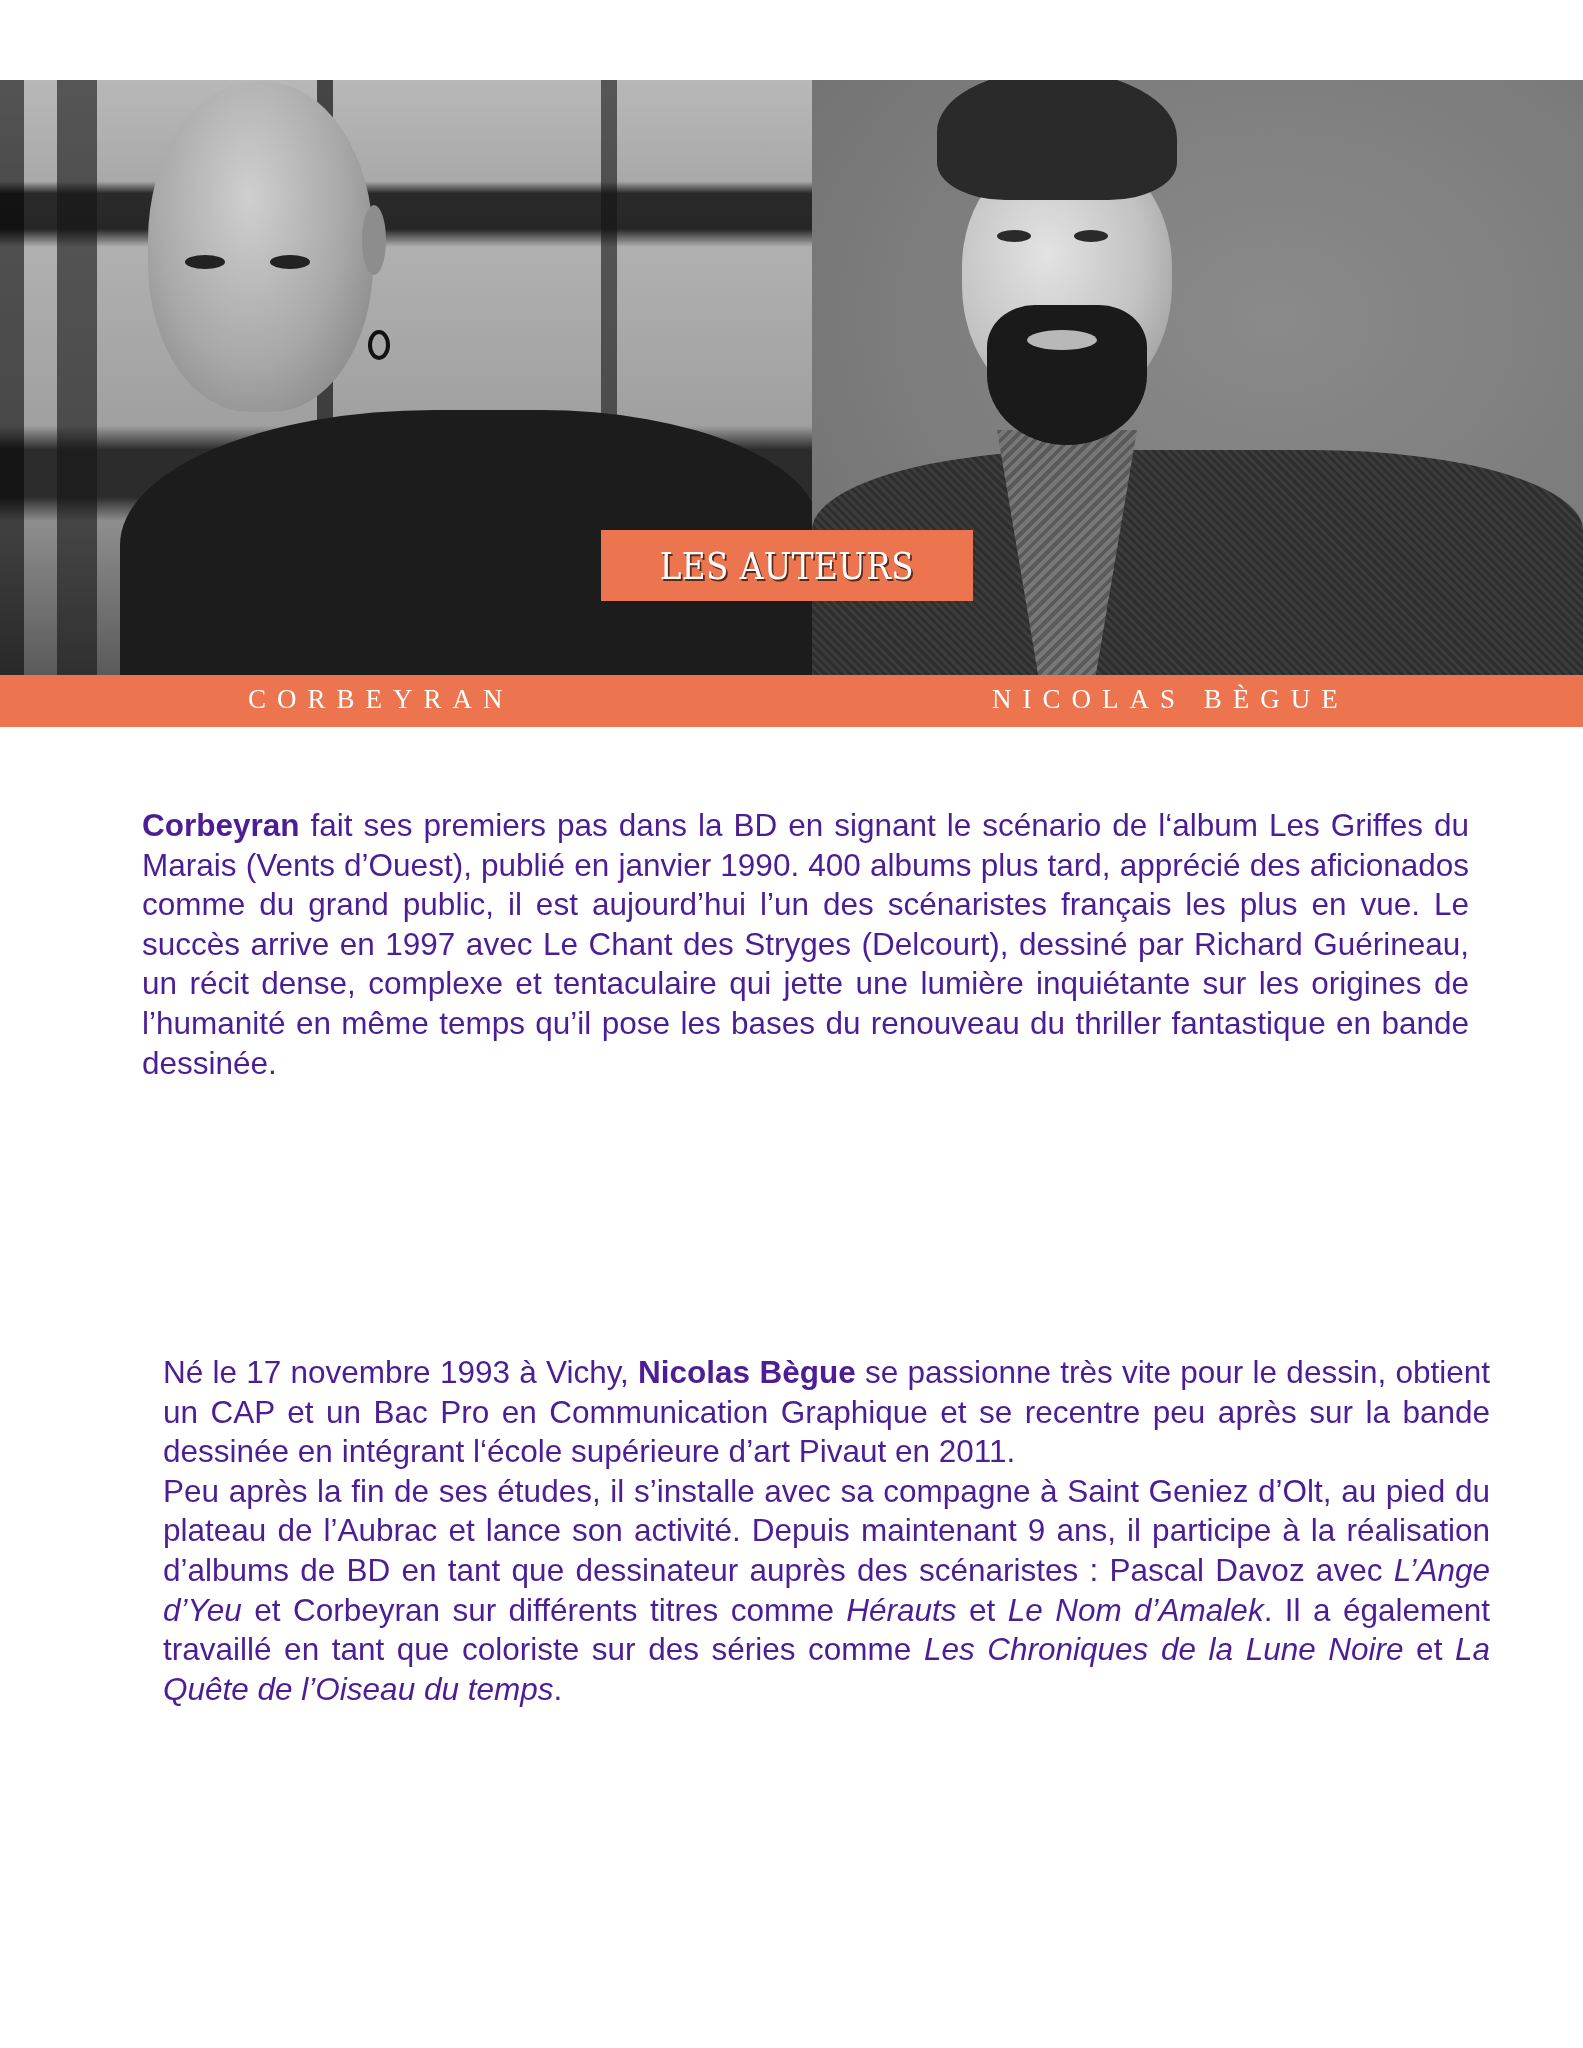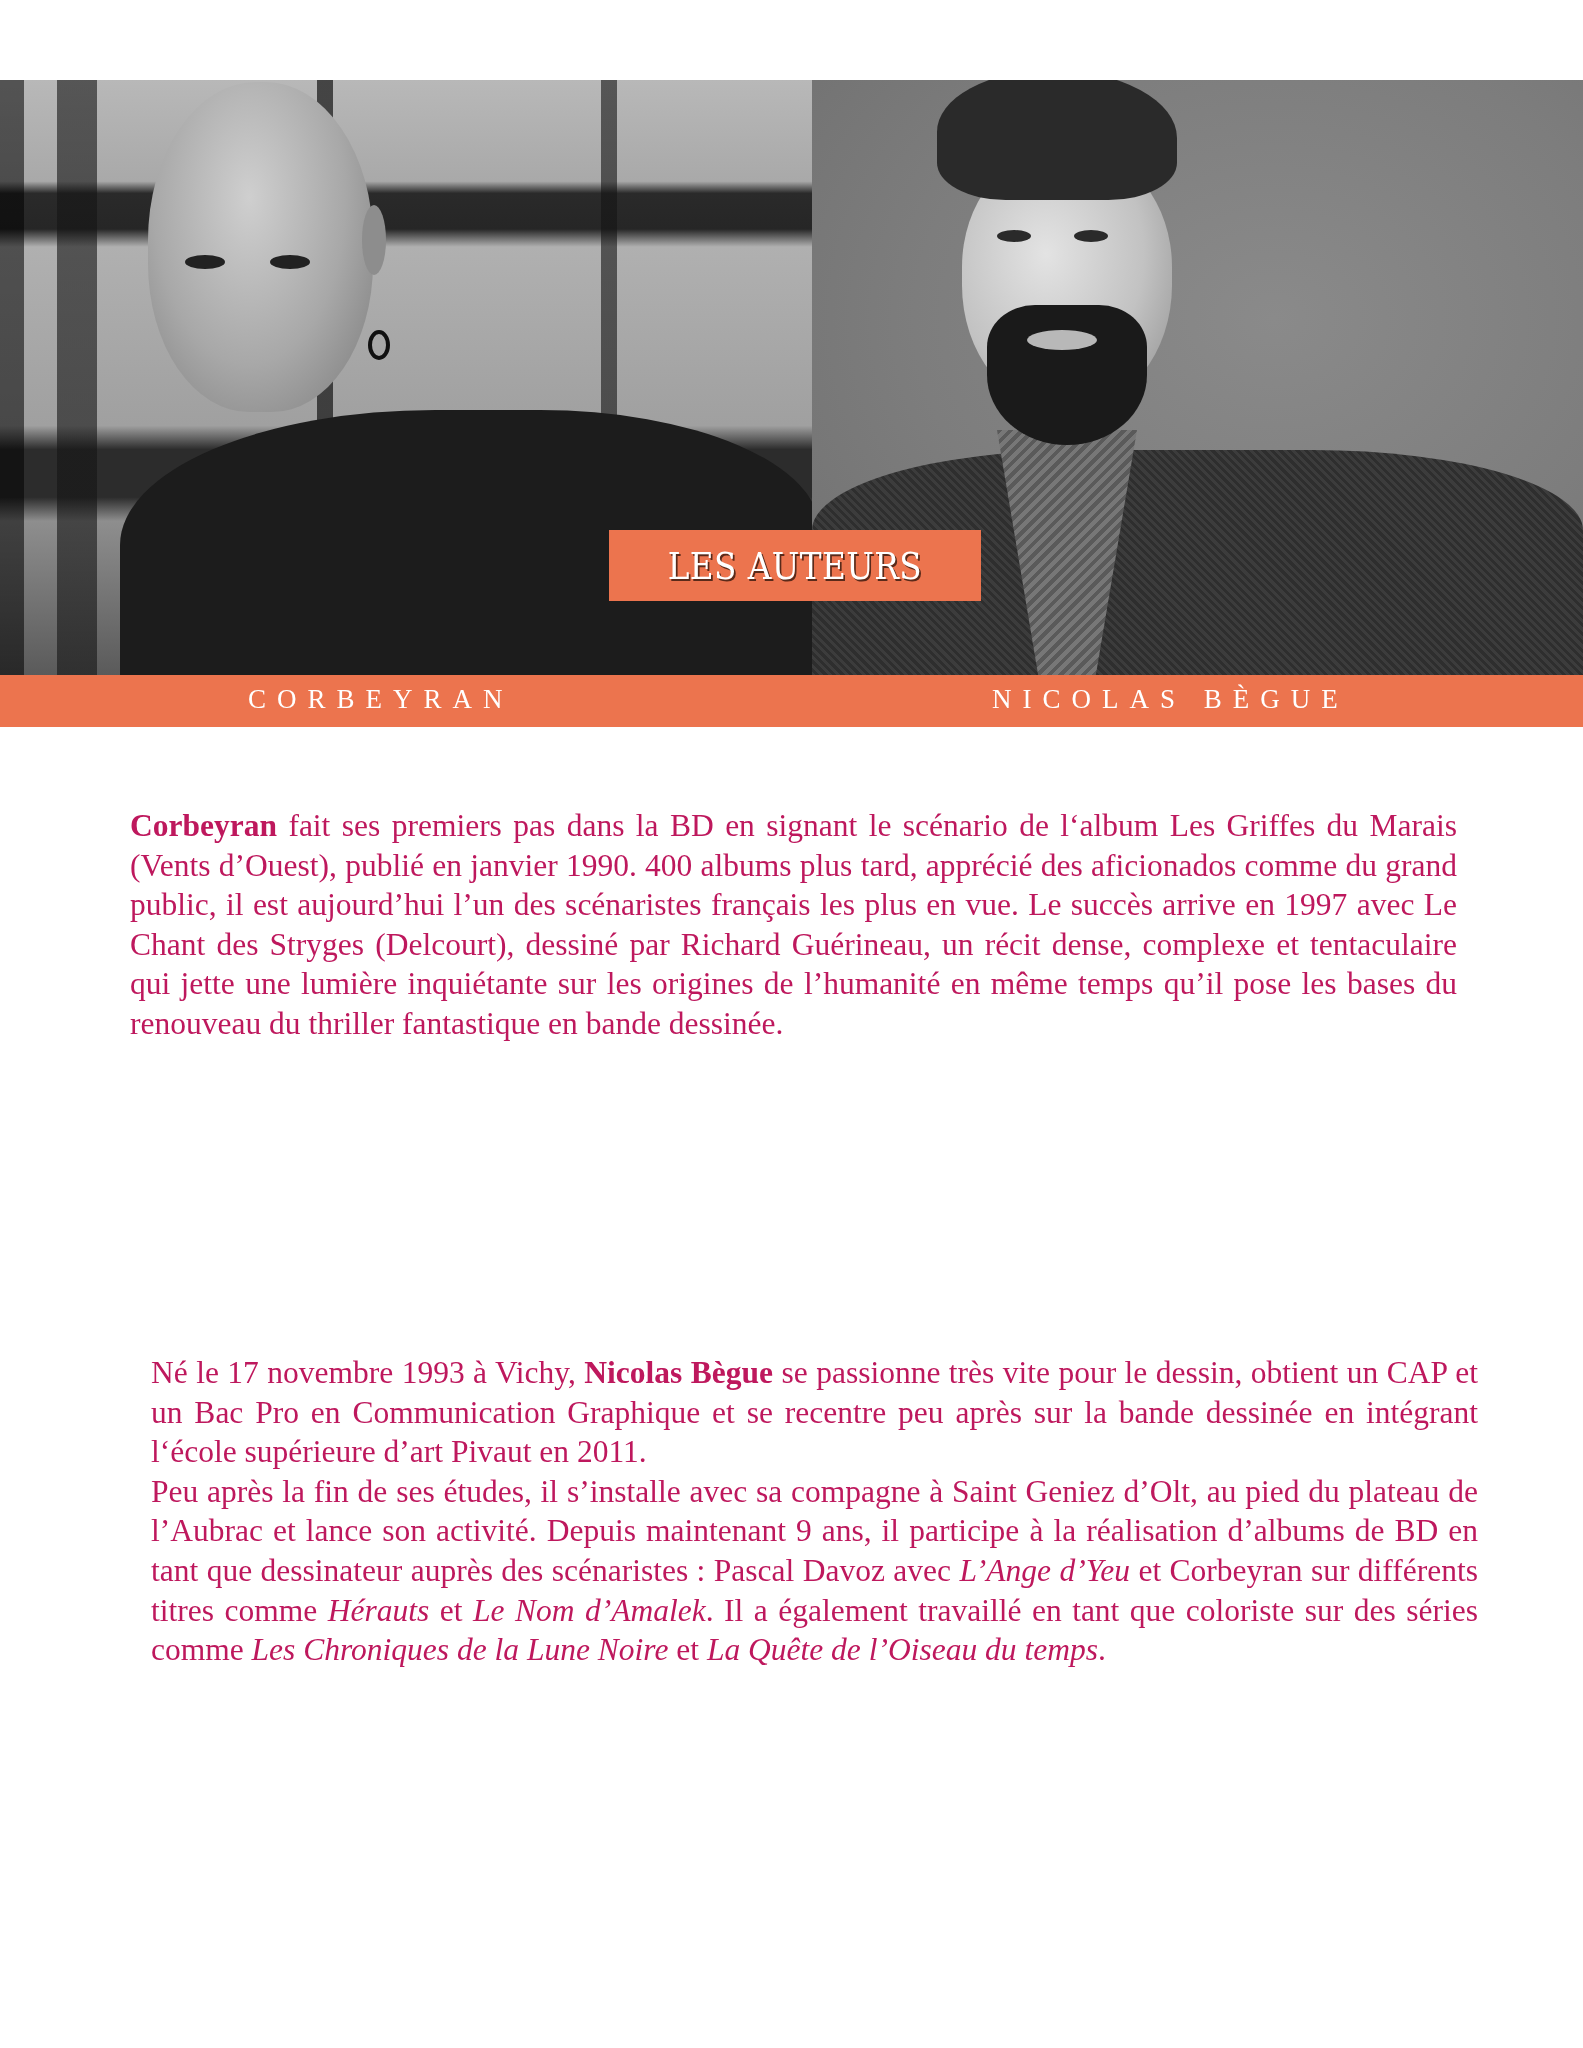--- a/index.html
+++ b/index.html
@@ -24,29 +24,29 @@
 
     .cap-r { position: absolute; left: 125px; top: -10px; width: 240px; height: 130px; border-radius: 50% 55% 30% 30%; background: #2a2a2a; }
     .face-r { position: absolute; left: 150px; top: 70px; width: 210px; height: 260px; border-radius: 45% 45% 48% 48%; background: radial-gradient(ellipse at 40% 40%, #e3e3e3 0%, #c2c2c2 55%, #8b8b8b 100%); }
     .beard-r { position: absolute; left: 175px; top: 225px; width: 160px; height: 140px; border-radius: 30% 30% 50% 50%; background: #1a1a1a; }
     .mouth-r { position: absolute; left: 215px; top: 250px; width: 70px; height: 20px; border-radius: 50%; background: #b8b8b8; }
     .eye-r1, .eye-r2 { position: absolute; top: 150px; width: 34px; height: 12px; border-radius: 50%; background: #2a2a2a; }
     .eye-r1 { left: 185px; } .eye-r2 { left: 262px; }
     .jacket-r { position: absolute; left: 0; top: 370px; width: 771px; height: 230px; border-radius: 35% 35% 0 0; background: repeating-linear-gradient(45deg, #2e2e2e 0 3px, #3c3c3c 3px 6px); }
     .shirt-r { position: absolute; left: 185px; top: 350px; width: 140px; height: 250px; background: repeating-linear-gradient(135deg, #5a5a5a 0 4px, #777 4px 8px); clip-path: polygon(0 0, 100% 0, 70% 100%, 30% 100%); }
 
-    .title-badge { position: absolute; left: 601px; top: 530px; width: 372px; height: 71px; background: #ec744e; display: flex; align-items: center; justify-content: center; margin-left: 8px; }
+    .title-badge { position: absolute; left: 601px; top: 530px; width: 372px; height: 71px; background: #ec744e; display: flex; align-items: center; justify-content: center; }
     .title-badge span { font-family: "DejaVu Serif", "Liberation Serif", serif; color: #fff; font-size: 38px; letter-spacing: 0.5px; text-shadow: 2px 2px 0 #5a2a1a; font-weight: normal; transform: scaleX(0.86); display: inline-block; }
 
     .name-band { position: absolute; left: 0; top: 675px; width: 1583px; height: 52px; background: #ec744e; }
     .name-band .name { position: absolute; top: 9px; font-family: "Liberation Serif", "DejaVu Serif", serif; color: #fff; font-size: 27px; letter-spacing: 11px; }
     .name-left { left: 248px; }
     .name-right { left: 992px; }
 
-    .bio { position: absolute; left: 130px; width: 1327px; font-size: 31.5px; line-height: 39.6px; text-align: justify; color: #be185d; font-family: Liberation Serif, serif; }
+    .bio { position: absolute; left: 142px; width: 1327px; font-size: 31.5px; line-height: 39.6px; text-align: justify; color: #4c1d95; font-family: Liberation Sans, sans-serif; }
     .bio b { font-weight: bold; }
     .bio i { font-style: italic; }
     .bio-1 { top: 806px; }
     .bio-2 { top: 1353px; margin-left: 21px; }
   </style>
 </head>
 <body>
 
 <div class="photo-band">
   <div class="photo photo-left" role="img" aria-label="Black and white portrait of Corbeyran">

